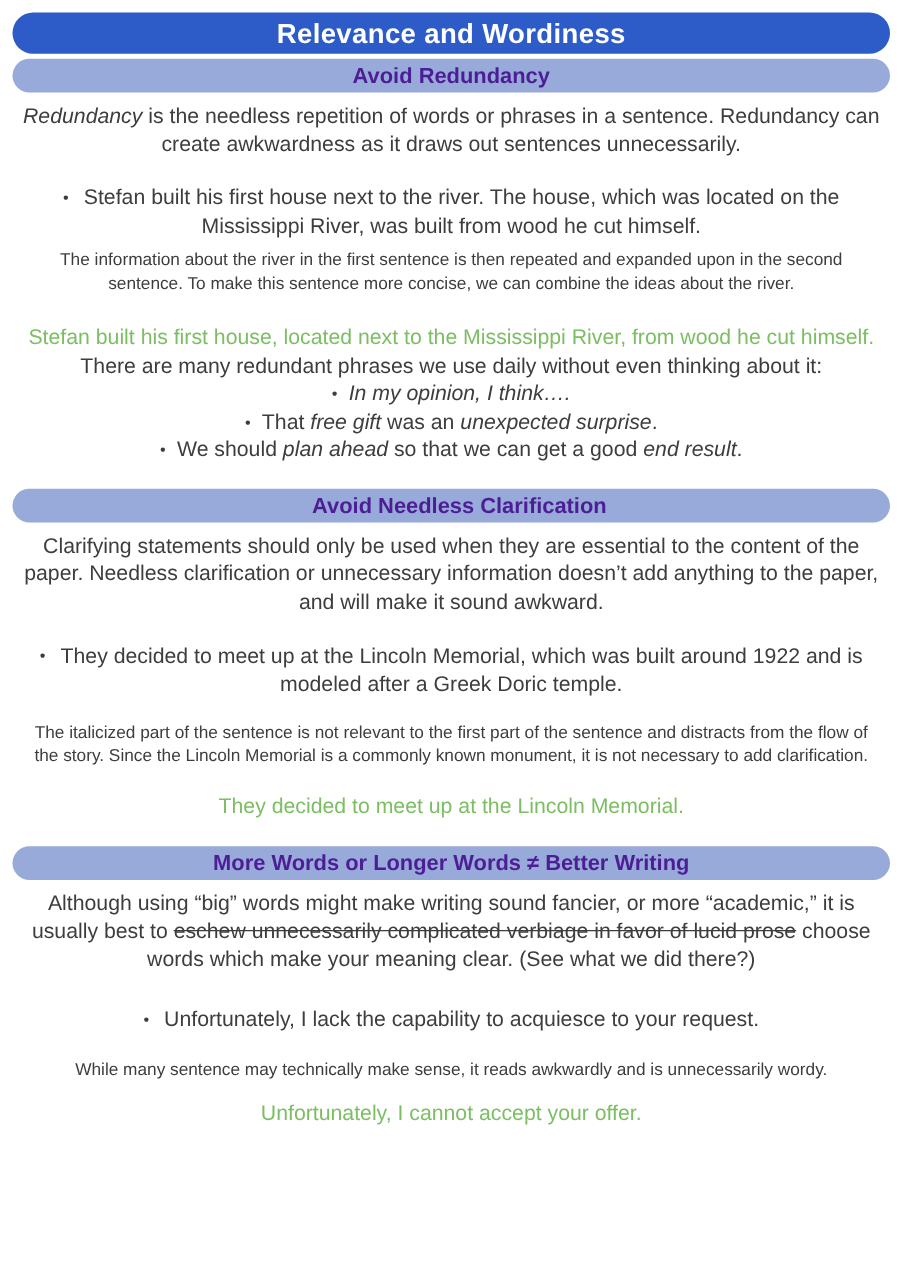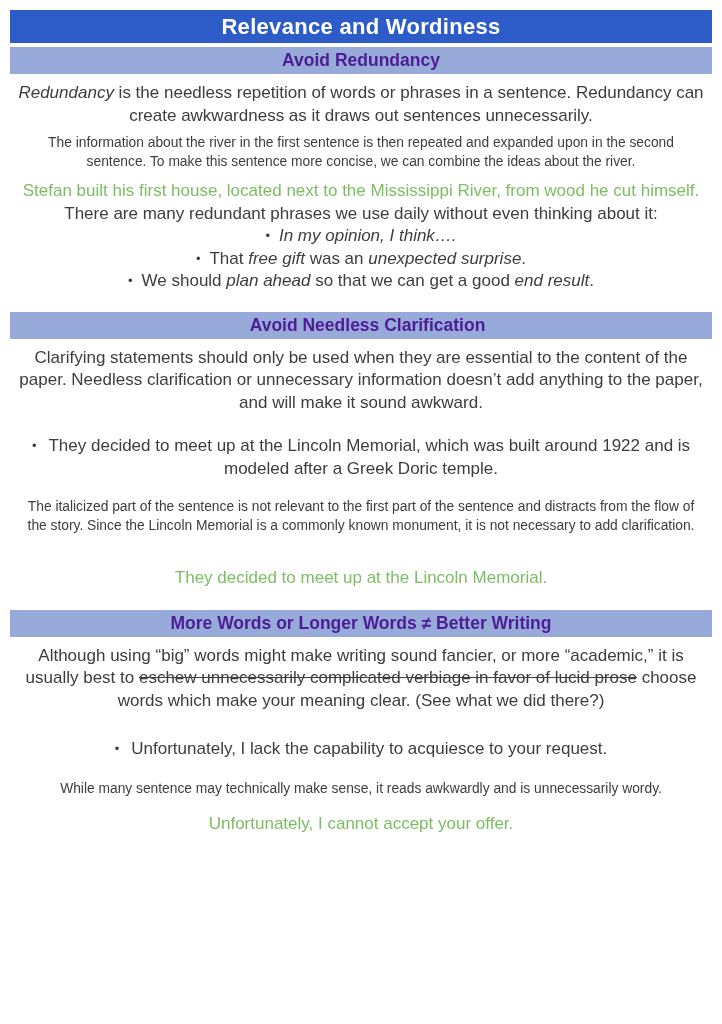--- a/index.html
+++ b/index.html
@@ -1,15 +1,15 @@
 <!DOCTYPE html>
 <html><head>
 <meta charset="utf-8">
 <style>
-  * { margin: 0; padding: 0; box-sizing: border-box; }
+  * { margin: 0; padding: 0; box-sizing: border-box; border-radius: 21px; }
   html, body {
     width: 722px; height: 1024px;
     background: #ffffff;
     font-family: "Liberation Sans", "DejaVu Sans", sans-serif;
     color: #3d3d3d;
     overflow: hidden;
   }
   .page { width: 722px; height: 1024px; padding: 10px 10px 0; }
 
   .title-bar {
@@ -38,42 +38,43 @@
   p.note  { font-size: 13.8px; line-height: 19px; }
   p.green { font-size: 17px;   line-height: 22.5px; color: #7cbe63; }
 
   .i { font-style: italic; }
   .strike { text-decoration: line-through; margin-top: 28px; }
   .dot { font-size: 13px; margin-right: 12px; vertical-align: 1px; }
   .dot.sm { margin-right: 9px; }
 
   .mt-ex    { margin-top: 20px; }
   .mt-note  { margin-top: 6px; }
-  .mt-green { margin-top: 9px; }
+  .mt-green { margin-top: 23px; }
   .mt-phrases { }
   .hdr2 { margin-top: 19px; padding-left: 13px; }
   .hdr3 { margin-top: 20px; }
   .s2-bullet { margin-top: 21px; }
   .s2-note   { margin-top: 17px; }
-  .s2-green  { margin-top: 32px; }
+  .s2-green  { margin-top: 20px; }
   .s3-bullet { margin-top: 26px; }
   .s3-note   { margin-top: 18px; }
   .s3-green  { margin-top: 15px; }
 </style>
 </head>
 <body>
 
 <div class="page">
 
   <div class="title-bar">Relevance and Wordiness</div>
 
   <div class="section-header">Avoid Redundancy</div>
   <div class="content">
     <p class="body"><span class="i">Redundancy</span><span> is the needless repetition of words or phrases in a sentence. Redundancy can create awkwardness as it draws out sentences unnecessarily.</span></p>
 
+    <p class="body mt-ex"><span class="dot">•</span><span>Stefan built his first house next to the river. The house, which was located on the Mississippi River, was built from wood he cut himself.</span></p>
 
     <p class="note mt-note">The information about the river in the first sentence is then repeated and expanded upon in the second sentence. To make this sentence more concise, we can combine the ideas about the river.</p>
 
     <p class="green mt-green">Stefan built his first house, located next to the Mississippi River, from wood he cut himself.</p>
 
     <div class="mt-phrases">
       <p class="body">There are many redundant phrases we use daily without even thinking about it:</p>
       <p class="body"><span class="dot sm">•</span><span class="i">In my opinion, I think….</span></p>
       <p class="body"><span class="dot sm">•</span><span>That </span><span class="i">free gift</span><span> was an </span><span class="i">unexpected surprise</span><span>.</span></p>
       <p class="body"><span class="dot sm">•</span><span>We should </span><span class="i">plan ahead</span><span> so that we can get a good </span><span class="i">end result</span><span>.</span></p>

